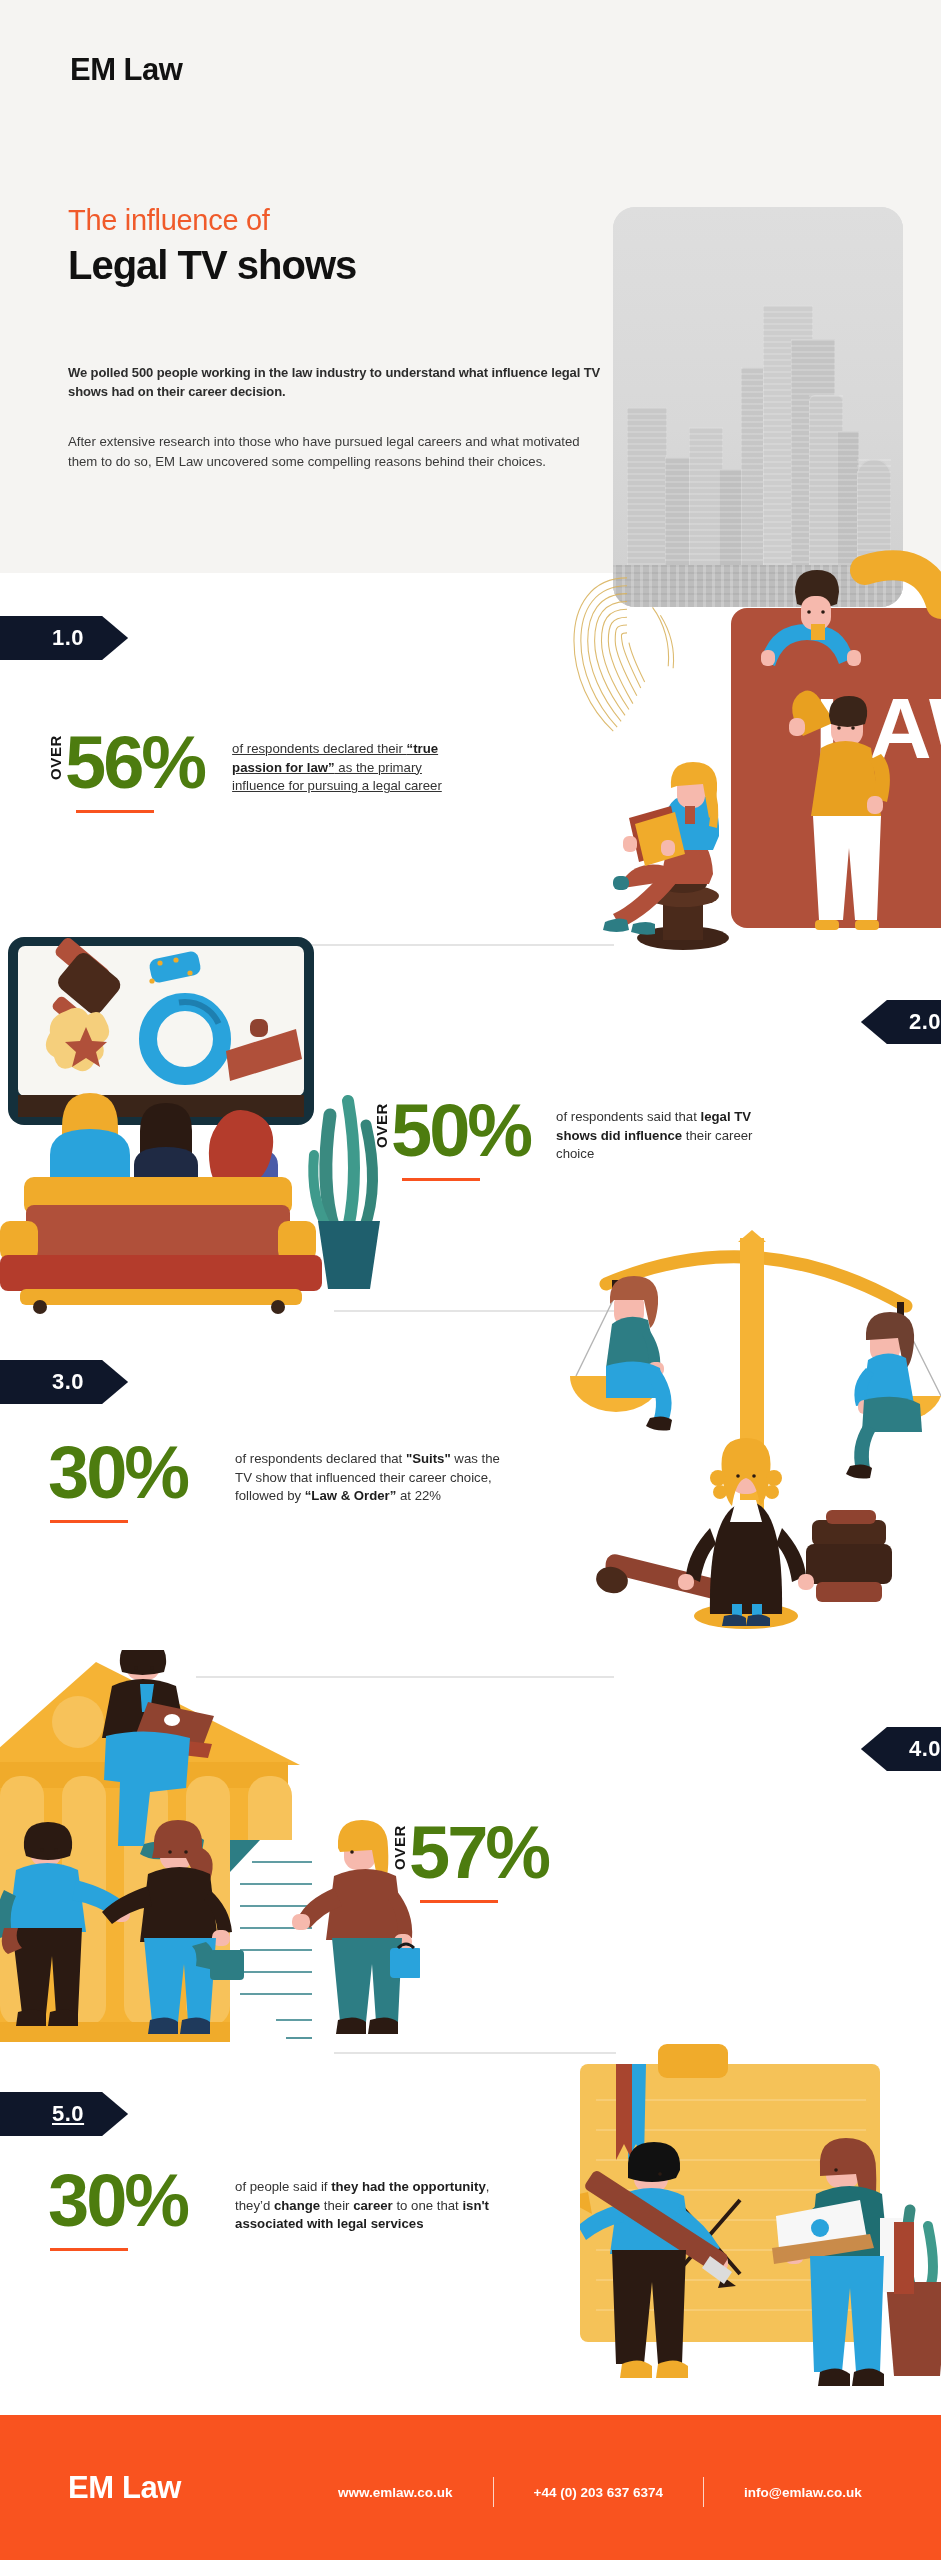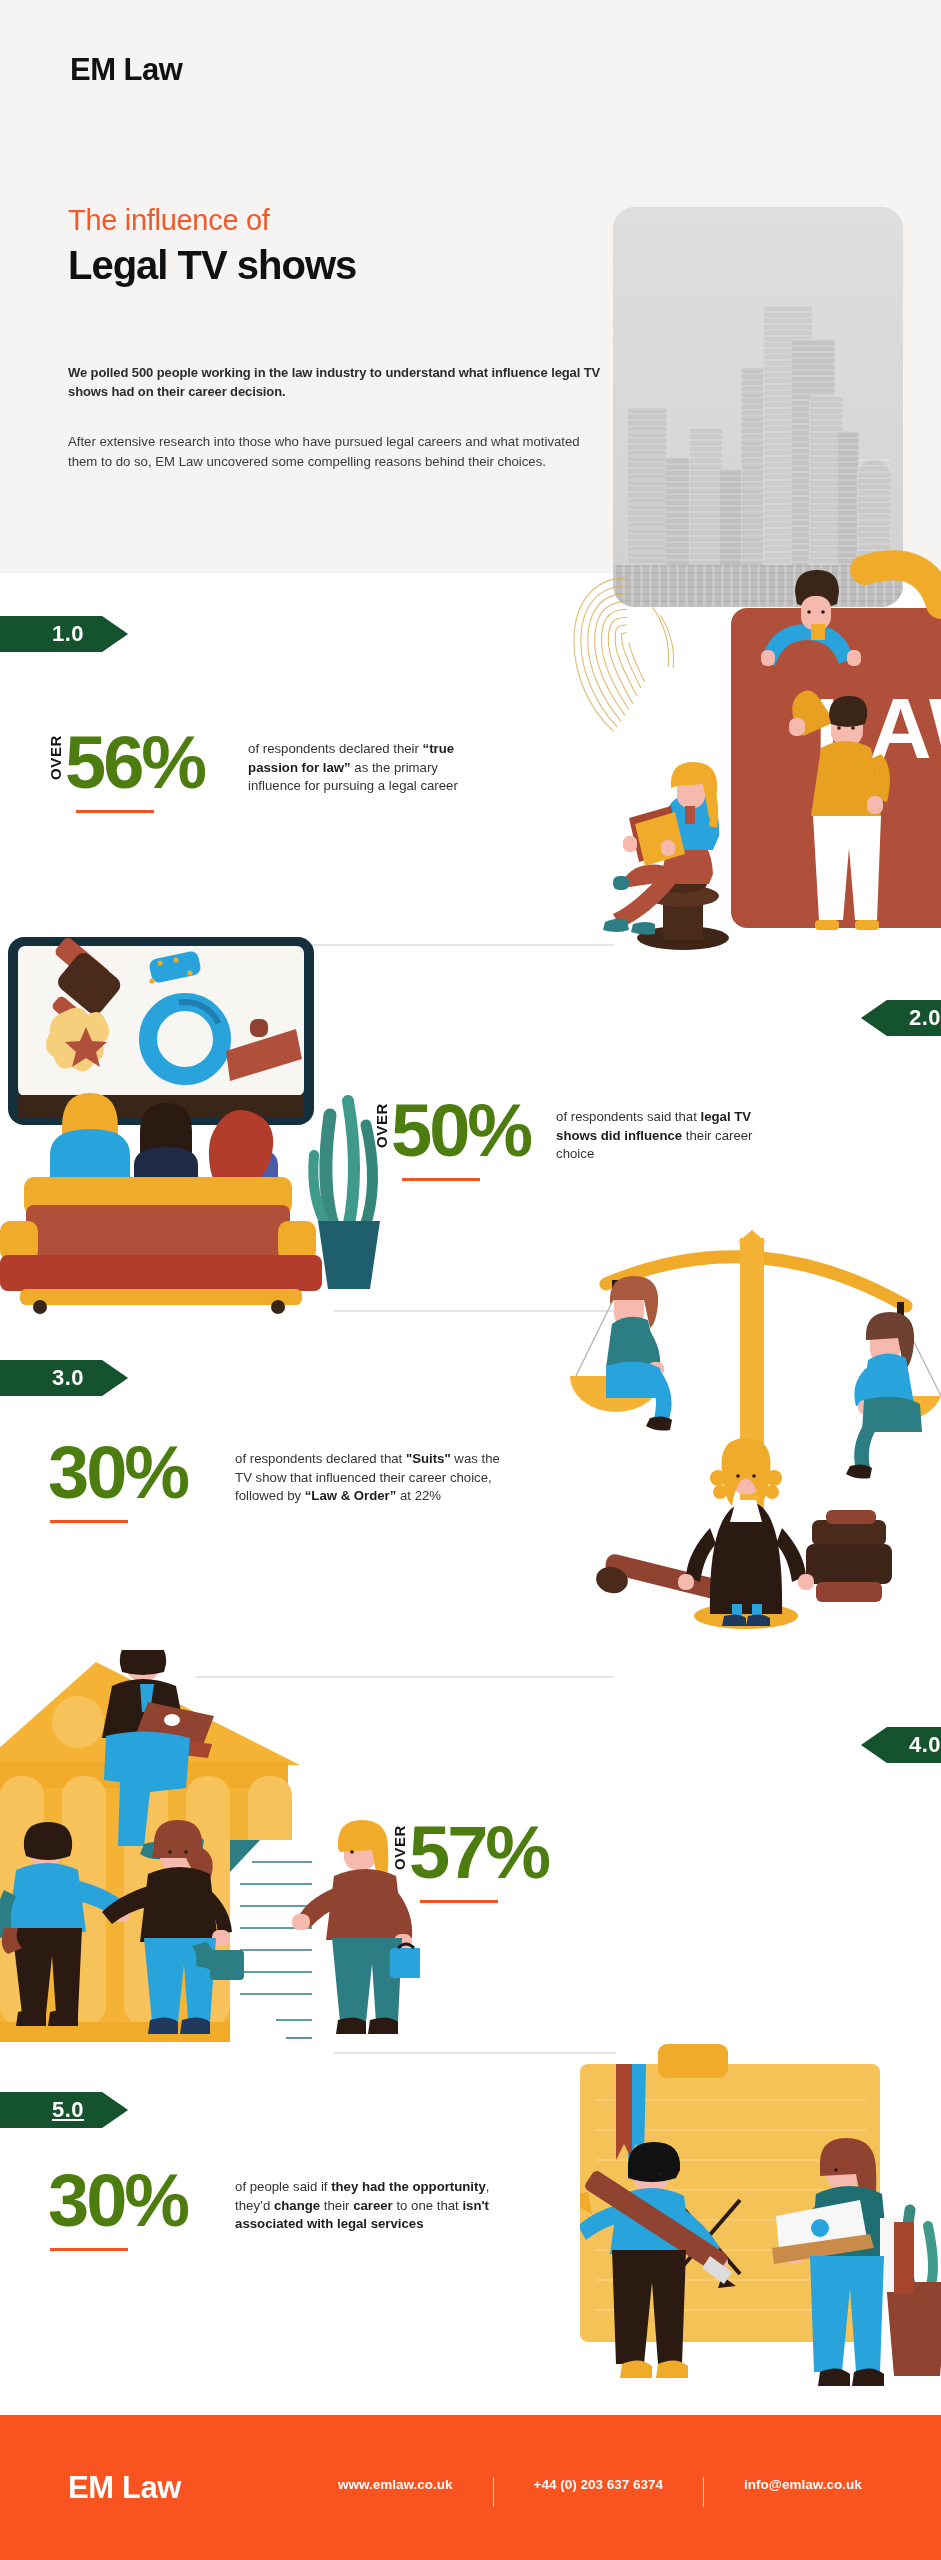--- a/index.html
+++ b/index.html
@@ -108,22 +108,22 @@
   .fingerprint {
     position: absolute;
     left: 568px; top: 572px;
     width: 118px; height: 165px;
     opacity: 0.9;
   }
 
   
   .badge {
     position: absolute;
-    height: 36px;
-    background: #14532d;
+    height: 44px;
+    background: #0f172a;
     display: flex;
     align-items: center;
     color: #ffffff;
     font-size: 22px;
     font-weight: 700;
     letter-spacing: 0.5px;
   }
   .badge.left {
     left: 0;
     padding-left: 52px; padding-right: 44px;
@@ -196,20 +196,21 @@
     left: 68px; top: 55px;
     font-size: 31px;
     font-weight: 700;
     color: #ffffff;
     letter-spacing: -0.4px;
   }
   .footer-links {
     position: absolute;
     left: 310px; top: 62px;
     display: flex;
+    align-items: center;
     gap: 12px;
   }
   .footer-links a, .footer-links span.fl {
     color: #ffffff;
     font-size: 13.5px;
     font-weight: 700;
     text-decoration: none;
     padding: 0 28px;
     white-space: nowrap;
   }
@@ -267,21 +268,21 @@
   </svg>
 
   <div class="badge left" style="top:616px;">1.0</div>
 
   <div class="stat" style="left:48px; top:730px; width:560px;">
     <div class="stat-figure">
       <span class="over-word">OVER</span>
       <span class="big-num">56%</span>
       <span class="num-rule" style="left:28px;"></span>
     </div>
-    <div class="stat-desc" style="width:245px; margin-left:44px;">of respondents declared their <b>“true passion for law”</b> as the primary influence for pursuing a legal career</div>
+    <div class="stat-desc" style="width:245px; margin-left:28px;text-decoration:underline;">of respondents declared their <b>“true passion for law”</b> as the primary influence for pursuing a legal career</div>
   </div>
 
   <div class="illus" style="left:565px; top:540px; width:376px; height:420px;">
     <svg viewBox="0 0 376 420" width="376" height="420">
 
       <rect x="166" y="68" width="240" height="320" rx="16" fill="#b0503a"></rect>
       <text x="250" y="218" font-family="Liberation Sans, sans-serif" font-size="86" font-weight="800" fill="#ffffff" letter-spacing="2">LAW</text>
 
       <path d="M300 30 q60 -18 76 34" stroke="#f0ab2b" stroke-width="30" fill="none" stroke-linecap="round"></path>
 

